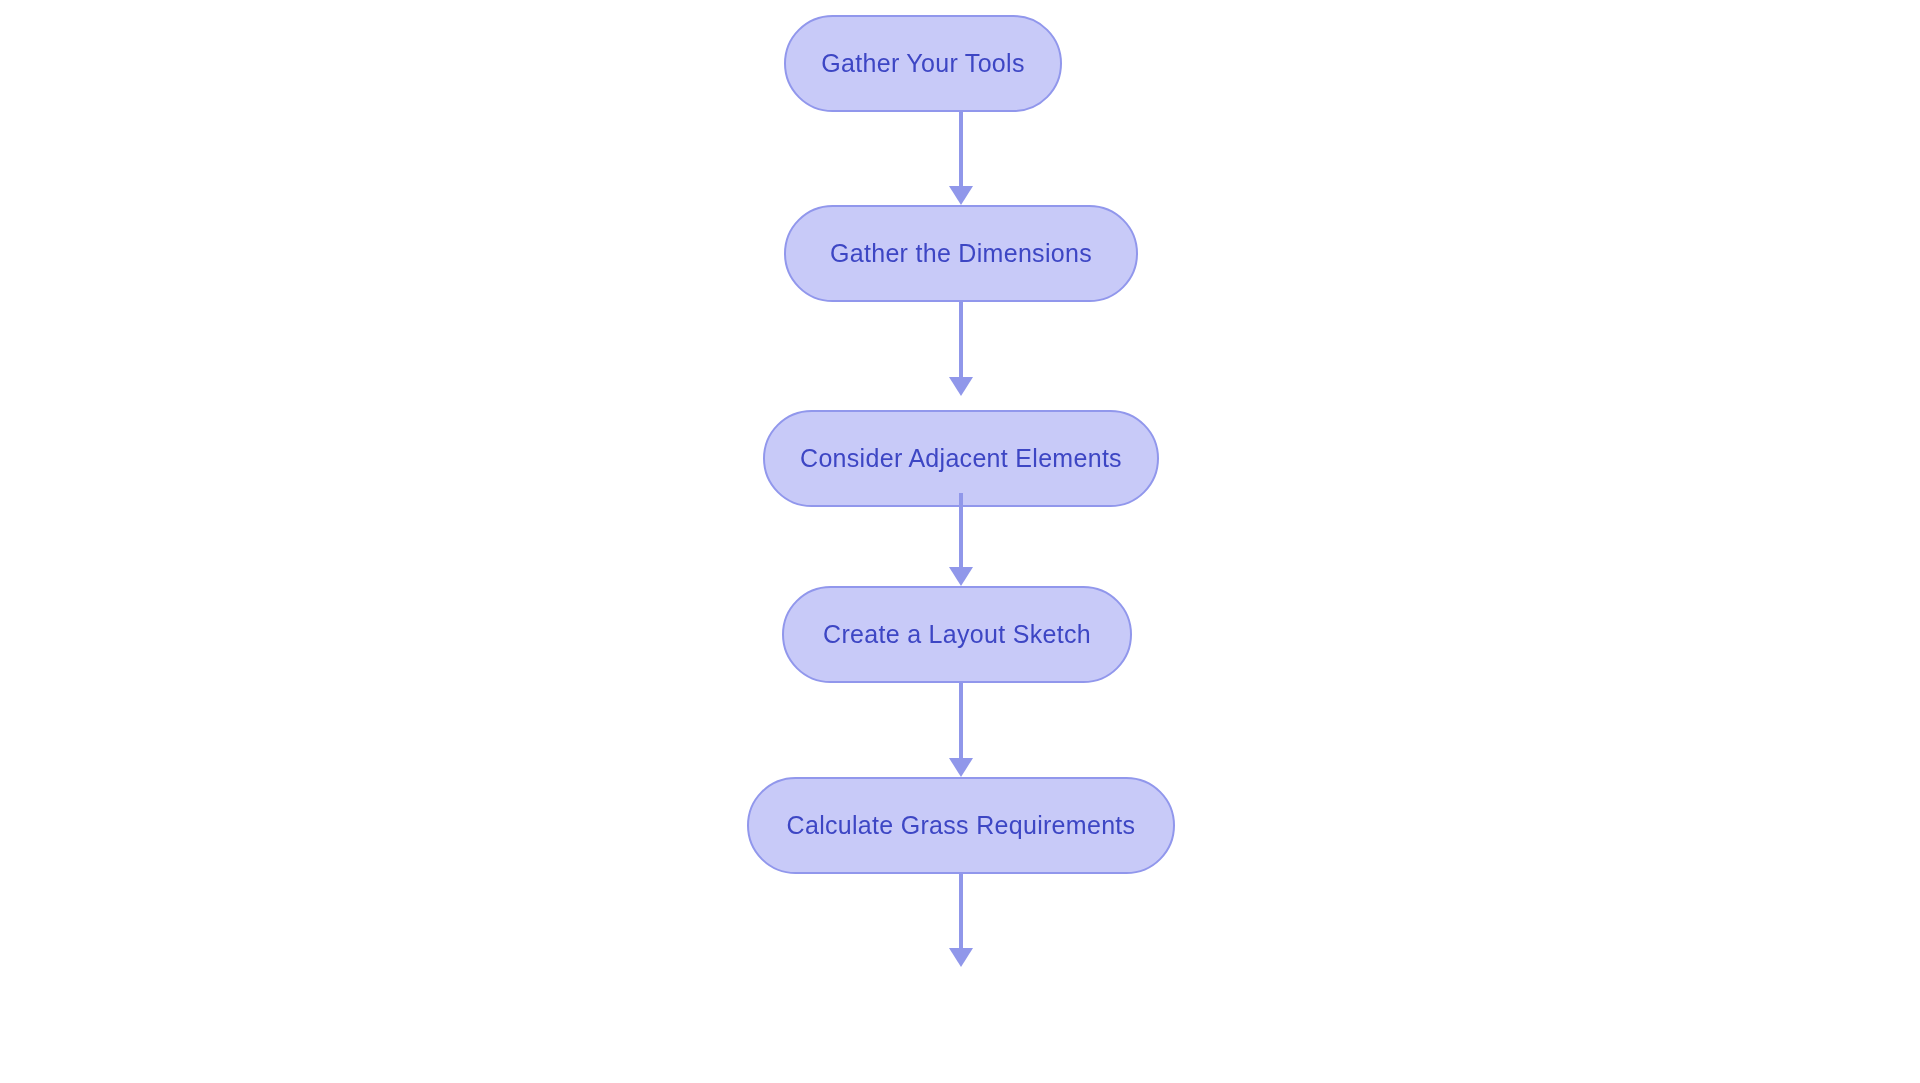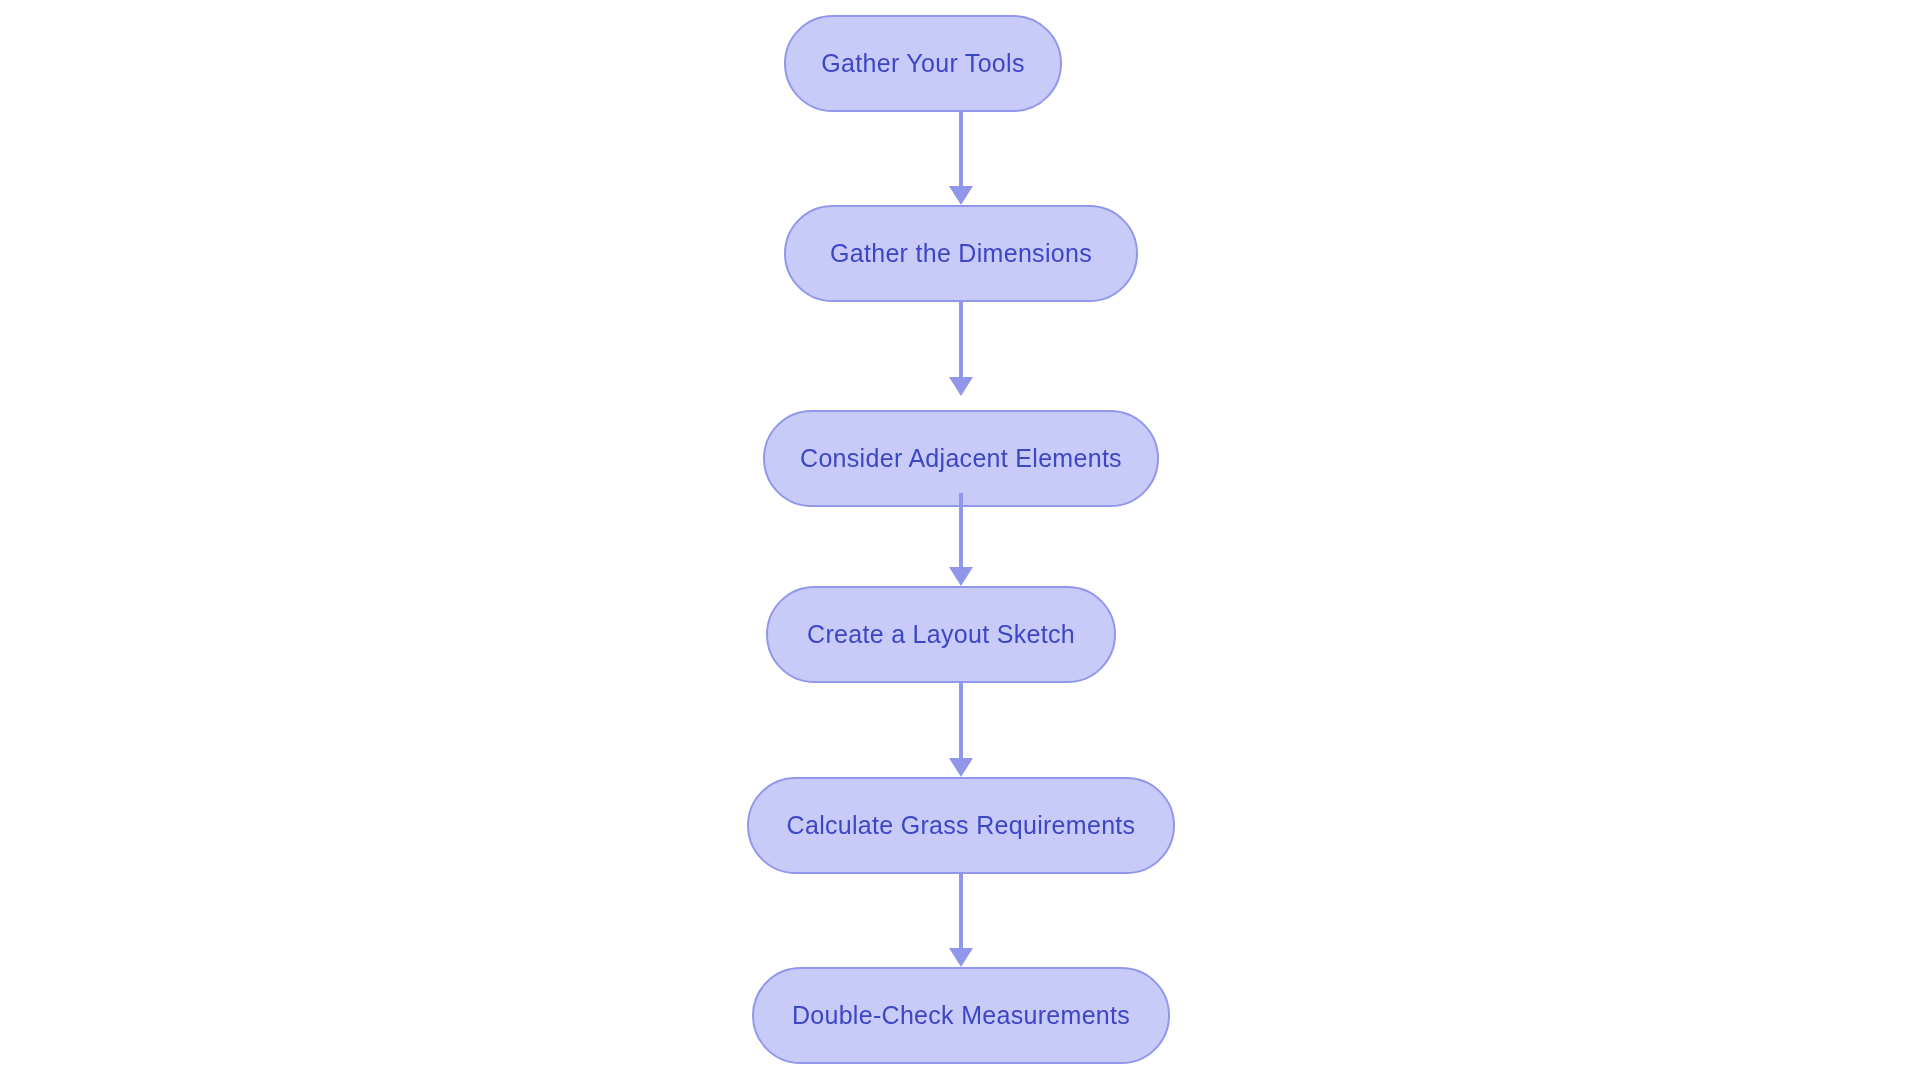--- a/index.html
+++ b/index.html
@@ -29,21 +29,21 @@
   .node .label {
     color: var(--node-text, #3d46c4);
     font-size: 25px;
     letter-spacing: 0.3px;
     white-space: nowrap;
   }
   
   #node-1 { left: 784px; top: 15px;  width: 278px; }
   #node-2 { left: 784px; top: 205px; width: 354px; }
   #node-3 { left: 763px; top: 384px; width: 396px; margin-top: 26px; }
-  #node-4 { left: 766px; top: 586px; width: 350px; }
+  #node-4 { left: 782px; top: 586px; width: 350px; }
   #node-5 { left: 747px; top: 777px; width: 428px; justify-content: center; }
   #node-6 { left: 752px; top: 967px; width: 418px; }
 
   .arrow {
     position: absolute;
     left: 949px;
     width: 24px;
     display: flex;
     flex-direction: column;
     align-items: center;
@@ -109,17 +109,14 @@
 
   <div class="node" id="node-5">
     <span class="label">Calculate Grass Requirements</span>
   </div>
 
   <div class="arrow" id="arrow-5">
     <div class="stem"></div>
     <div class="head"></div>
   </div>
 
-  <div class="node" id="node-6">
-    <span class="label">Double-Check Measurements</span>
-  </div>
 
 </div>
 
 </body></html>

